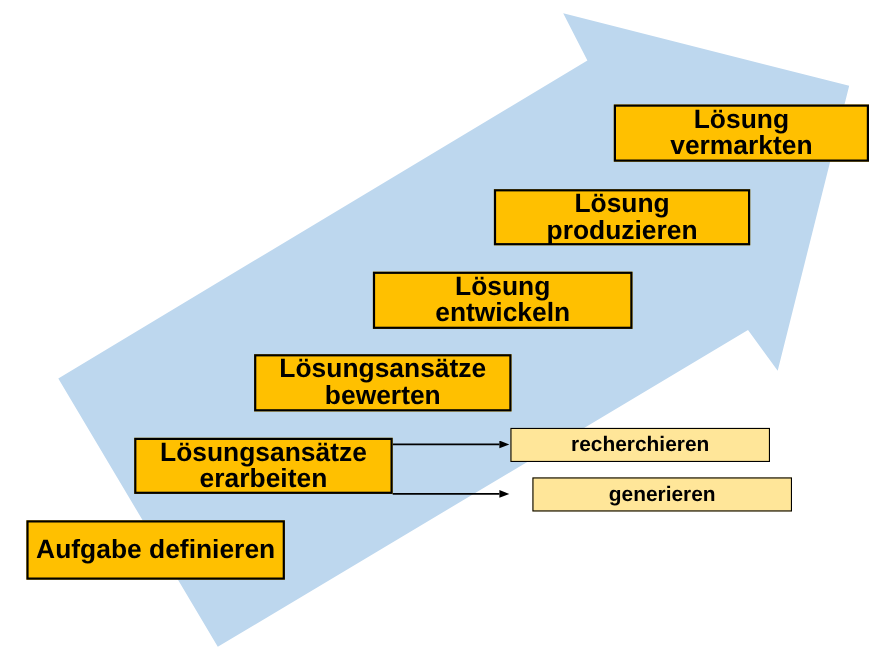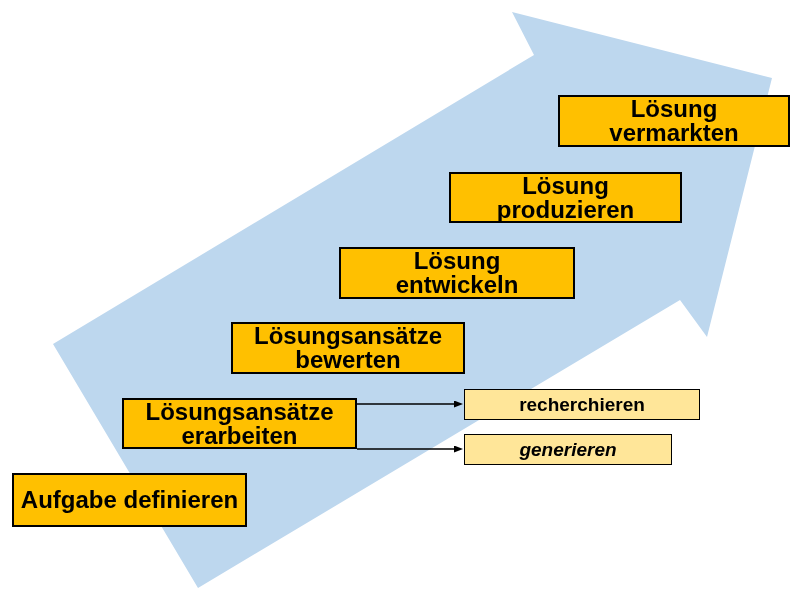--- a/index.html
+++ b/index.html
@@ -40,29 +40,29 @@
     font-size: 24px;
     line-height: 24px;
   }
   .method {
     background: var(--method-fill, #FFE699);
     border: 1px solid var(--method-border, #000000);
     font-size: 19px;
     line-height: 22px;
   }
   
-  #step-0 { left: 12px;  top: 473px; width: 235px; height: 54px; }
+  #step-0 { left: 24px;  top: 473px; width: 235px; height: 54px; }
   #step-1 { left: 122px; top: 398px; width: 235px; height: 51px; }
   #step-2 { left: 231px; top: 322px; width: 234px; height: 52px; }
   #step-3 { left: 339px; top: 247px; width: 236px; height: 52px; }
   #step-4 { left: 449px; top: 172px; width: 233px; height: 51px; }
   #step-5 { left: 558px; top: 95px;  width: 232px; height: 52px; }
   
   #method-0 { left: 464px; top: 389px; width: 236px; height: 31px; }
-  #method-1 { left: 464px; top: 434px; width: 208px; height: 31px; font-style: italic; }
+  #method-1 { left: 484px; top: 434px; width: 236px; height: 31px; }
 </style>
 </head>
 <body>
 
 <div id="canvas">
 
   <svg id="arrow-layer" class="layer" width="807" height="600" viewBox="0 0 807 600">
     <polygon points="53,344 534,55 512,12 772,78 707,337 680,300 198,588" style="fill: var(--arrow-fill, #BDD7EE);"></polygon>
   </svg>
 

